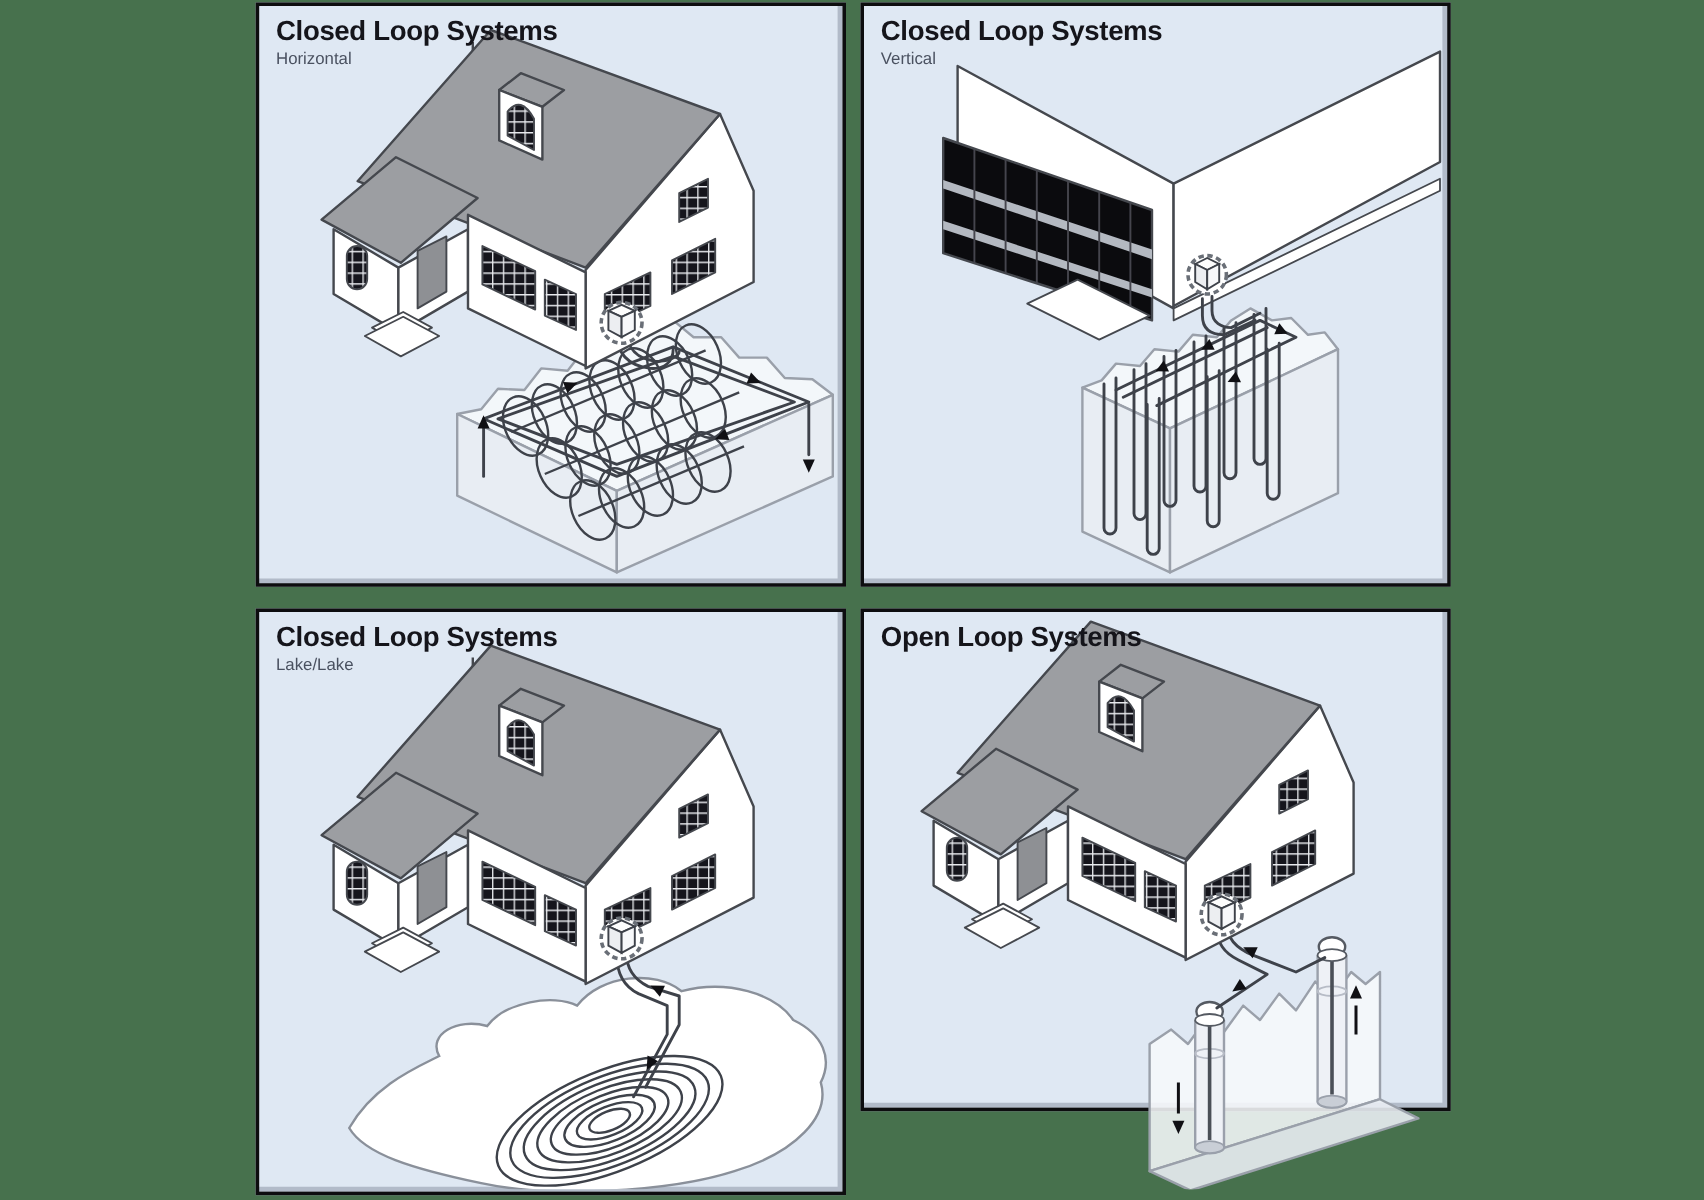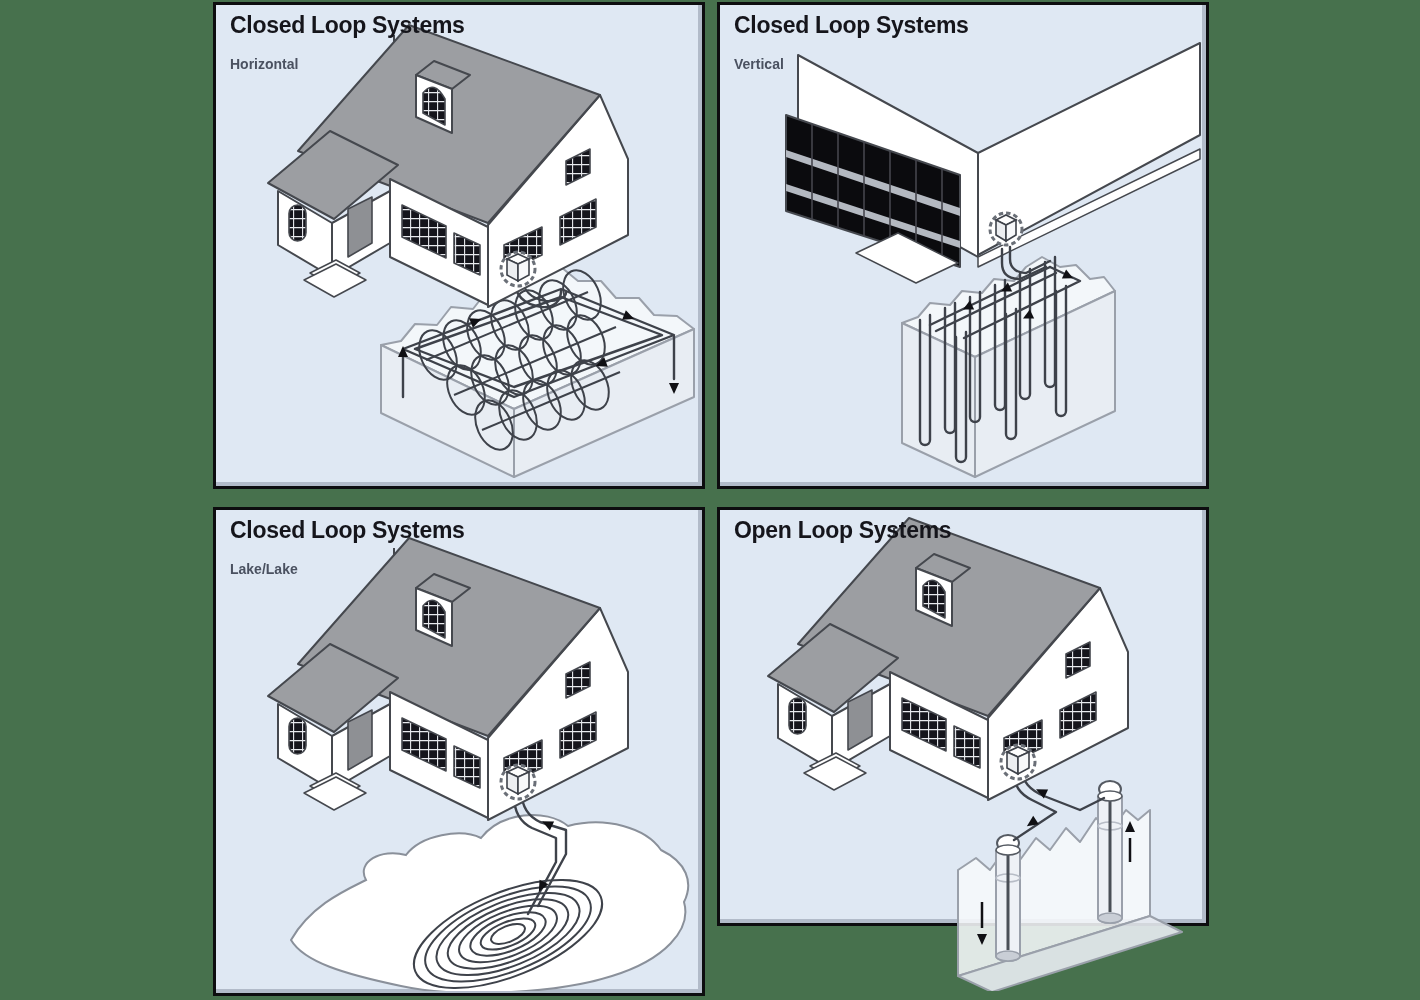--- a/index.html
+++ b/index.html
@@ -15,21 +15,21 @@
     box-shadow:inset -4px -4px 0 rgba(140,150,165,.55);
     box-sizing:border-box;
   }
   #p-tl{left:213px;top:2px}
   #p-tr{left:717px;top:2px}
   #p-bl{left:213px;top:507px;height:489px}
   #p-br{left:717px;top:507px;height:419px}
   .panel svg.art{position:absolute;left:0;top:0;width:486px;height:481px;}
   .hdr{position:absolute;left:14px;top:8px;z-index:5;}
   .title{font-weight:700;font-size:23px;letter-spacing:-0.3px;color:#15151b;line-height:1.1;}
-  .subtitle{font-weight:700;font-size:14px;color:#4a5160;margin-top:18px;}
+  .subtitle{font-weight:400;font-size:14px;color:#4a5160;margin-top:2px;}
   .pipe{fill:none;stroke:#3e424a;stroke-width:2.4;stroke-linejoin:round;stroke-linecap:round;}
   .coil{fill:none;stroke:#3e424a;stroke-width:2;}
   .soil{fill:rgba(246,248,251,0.88);stroke:#9aa0aa;stroke-width:2;stroke-linejoin:round;}
   .soil2{fill:rgba(233,237,243,0.9);stroke:#9aa0aa;stroke-width:2;stroke-linejoin:round;}
   .arr{fill:#101014;stroke:none;}
 </style>
 </head>
 <body>
 
 <svg width="0" height="0" style="position:absolute" aria-hidden="true">

